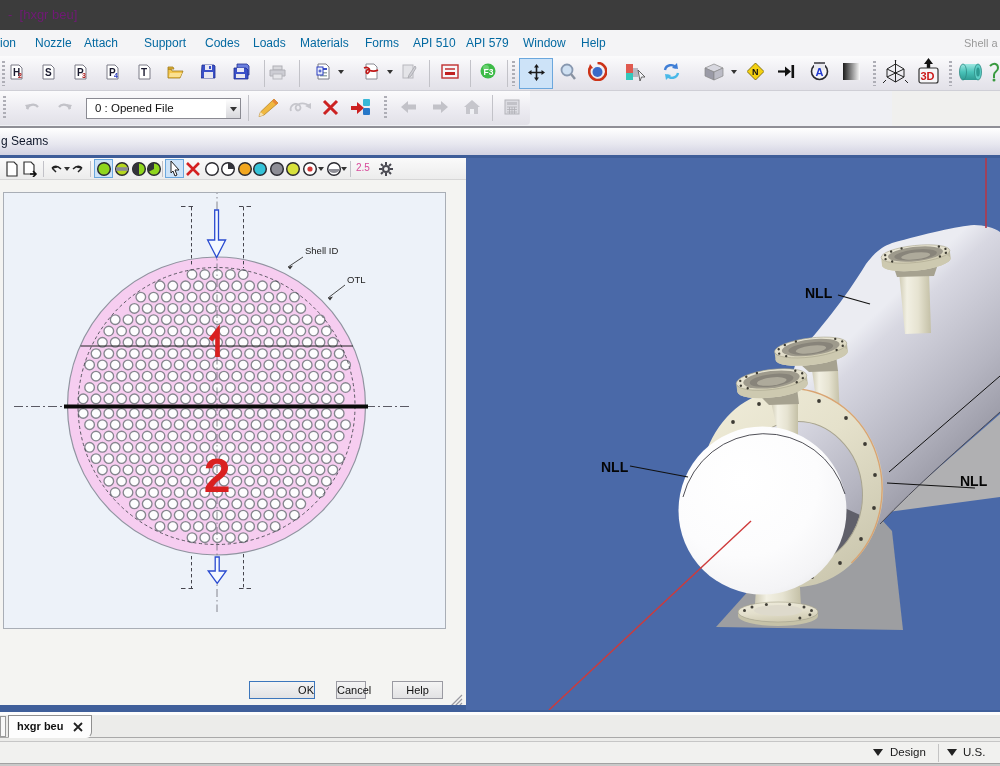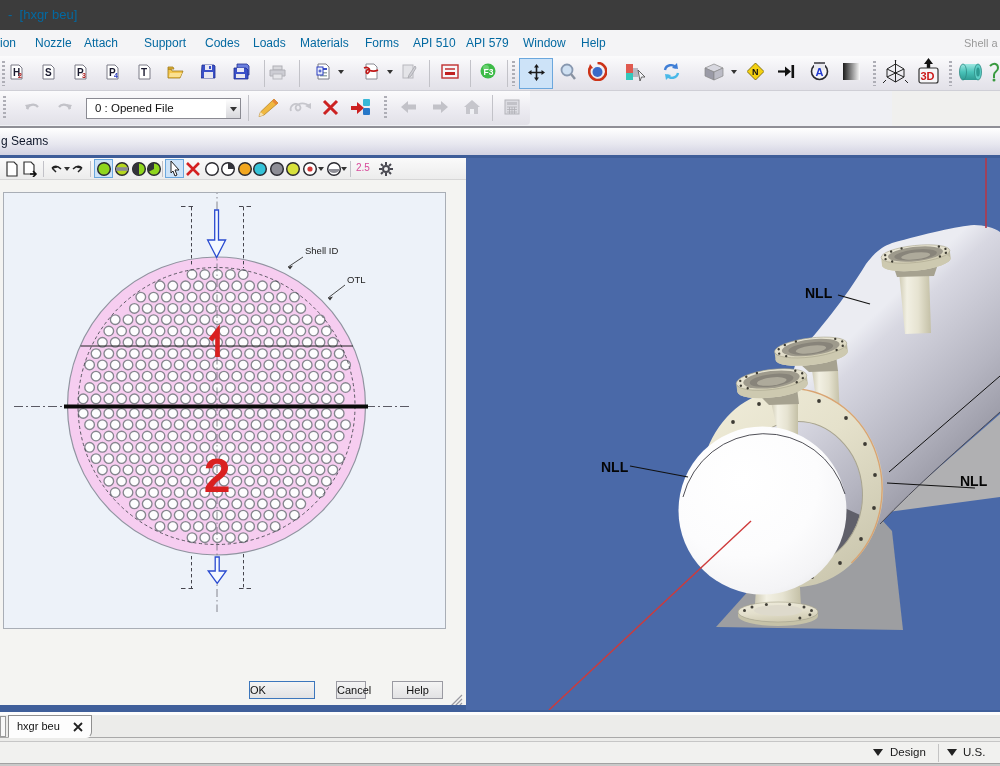--- a/index.html
+++ b/index.html
@@ -4,21 +4,21 @@
 *{margin:0;padding:0;box-sizing:border-box}
 body{width:1000px;height:766px;overflow:hidden;font-family:"Liberation Sans",sans-serif;position:relative;background:#f0f0ee}
 .abs{position:absolute}
 .sep{position:absolute;width:1px;background:#c2c2c8}
 .grip{position:absolute;width:3px;background:repeating-linear-gradient(#aeaeb6 0 2px,transparent 2px 4px)}
 .mi{position:absolute;top:0;height:26px;line-height:26px;font-size:12px;color:#0369a1}
 </style></head>
 <body>
 
 <div class="abs" style="left:0;top:0;width:1000px;height:30px;background:#3c3c3c"></div>
-<div class="abs" style="left:8px;top:7px;font-size:13px;color:#0369a1">-&nbsp; [hxgr beu]</div>
+<div class="abs" style="left:8px;top:7px;font-size:13px;color:#701a75">-&nbsp; [hxgr beu]</div>
 
 <div class="abs" style="left:0;top:30px;width:1000px;height:26px;background:#f4f4f6">
  <span class="mi" style="left:0px">ion</span>
  <span class="mi" style="left:35px">Nozzle</span>
  <span class="mi" style="left:84px">Attach</span>
  <span class="mi" style="left:144px">Support</span>
  <span class="mi" style="left:205px">Codes</span>
  <span class="mi" style="left:253px">Loads</span>
  <span class="mi" style="left:300px">Materials</span>
  <span class="mi" style="left:365px">Forms</span>
@@ -910,35 +910,35 @@
 <path d="M210.5,340 L217.5,331 L217.5,357" fill="none" stroke="#da2020" stroke-width="4.6"></path>
 <text x="217" y="492" font-family="Liberation Sans" font-size="48" font-weight="bold" fill="#da2020" text-anchor="middle">2</text>
 <text x="305" y="254" font-family="Liberation Sans" font-size="9.5" fill="#222">Shell ID</text>
 <path d="M303,257 L288,267" stroke="#333" stroke-width="0.9" fill="none"></path>
     <path d="M288,267 l5,-1.5 l-3,4 z" fill="#333"></path>
 <text x="347" y="283" font-family="Liberation Sans" font-size="9.5" fill="#222">OTL</text>
 <path d="M345,285 L328,298" stroke="#333" stroke-width="0.9" fill="none"></path>
     <path d="M328,298 l5,-1.5 l-3,4 z" fill="#333"></path>
 </svg>
 
-<div class="abs" style="left:249px;top:681px;width:66px;height:18px;background:linear-gradient(#f4f4f4,#e2e2e4);border:1px solid #3c76bc;font-size:11px;text-align:left;line-height:16px;color:#111">OK</div>
+<div class="abs" style="left:249px;top:681px;width:66px;height:18px;background:linear-gradient(#f4f4f4,#e2e2e4);border:1px solid #3c76bc;font-size:11px;text-align:right;line-height:16px;color:#111">OK</div>
 <div class="abs" style="left:336px;top:681px;width:30px;height:18px;background:linear-gradient(#f4f4f4,#e2e2e4);border:1px solid #9a9aa2;font-size:11px;text-align:left;line-height:16px;color:#111">Cancel</div>
 <div class="abs" style="left:392px;top:681px;width:51px;height:18px;background:linear-gradient(#f4f4f4,#e2e2e4);border:1px solid #9a9aa2;font-size:11px;text-align:center;line-height:16px;color:#111">Help</div>
 <svg class="abs" style="left:450px;top:694px" width="13" height="13" viewBox="0 0 13 13">
     <path d="M12,1 L1,12 M12,5 L5,12 M12,9 L9,12" stroke="#9a9aa2" stroke-width="1.2"></path>
   </svg>
 
 <div class="abs" style="left:0;top:705px;width:466px;height:7px;background:#3f5f9a"></div>
 <div class="abs" style="left:466px;top:710px;width:534px;height:2px;background:#3f5f9a"></div>
 <div class="abs" style="left:0;top:712px;width:1000px;height:3px;background:#fdfdfd"></div>
 <div class="abs" style="left:0;top:715px;width:1000px;height:26px;background:#ececea"></div>
 <div class="abs" style="left:0;top:737px;width:1000px;height:1px;background:#a9a9a9"></div>
 <div class="abs" style="left:0;top:716px;width:6px;height:21px;background:#f8f8f8;border:1px solid #9a9a9a"></div>
 <div class="abs" style="left:8px;top:715px;width:84px;height:23px;background:#fdfdfd;border:1px solid #8f8f8f;border-bottom:1px solid #fdfdfd;border-radius:0 0 6px 0"></div>
-<div class="abs" style="left:17px;top:720px;font-size:11px;font-weight:normal;color:#111">hxgr beu</div>
+<div class="abs" style="left:17px;top:720px;font-size:11px;font-weight:bold;color:#111">hxgr beu</div>
 <svg class="abs" style="left:72px;top:721px" width="12" height="12" viewBox="0 0 12 12">
     <path d="M2,2 L10,10 M10,2 L2,10" stroke="#222" stroke-width="1.8"></path>
   </svg>
 <div class="abs" style="left:0;top:741px;width:1000px;height:1px;background:#c6c6c6"></div>
 <div class="abs" style="left:0;top:742px;width:1000px;height:21px;background:#f1f1ef"></div>
 <div class="abs" style="left:0;top:763px;width:1000px;height:1px;background:#a2a2a2"></div>
 <div class="abs" style="left:0;top:764px;width:1000px;height:2px;background:#c9c9c9"></div>
 <svg class="abs" style="left:872px;top:748px" width="12" height="9" viewBox="0 0 12 9">
     <path d="M1,1 L11,1 L6,8 Z" fill="#222"></path>
   </svg>

